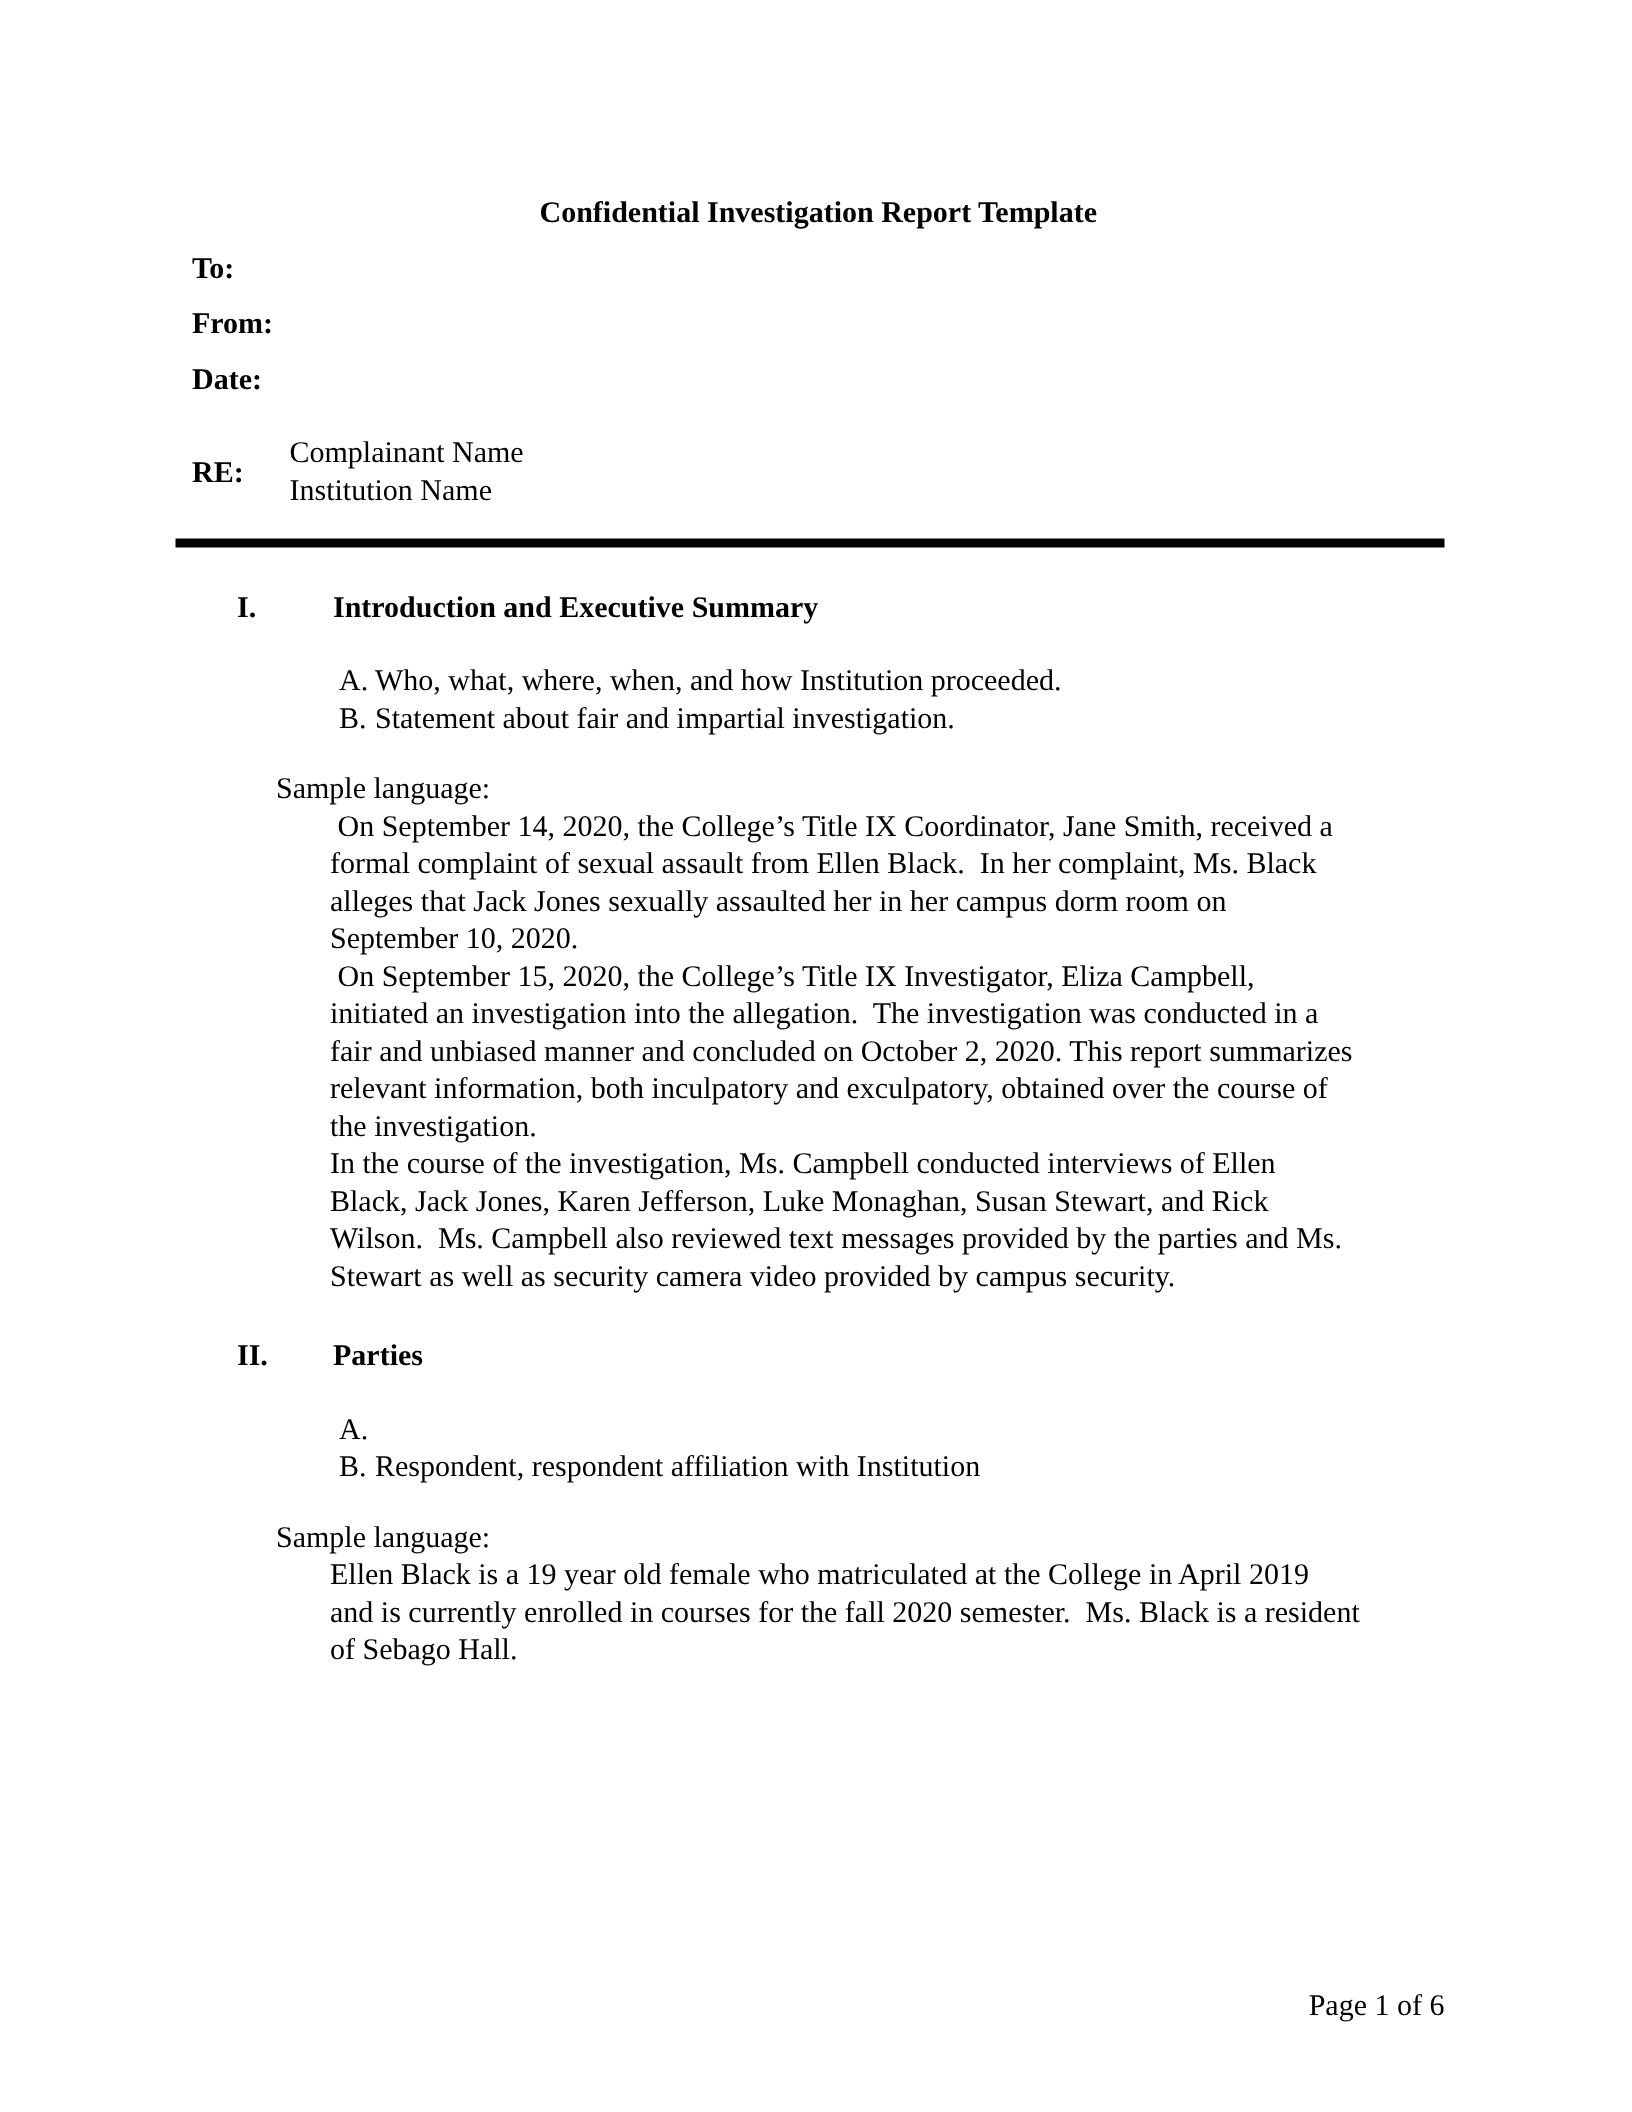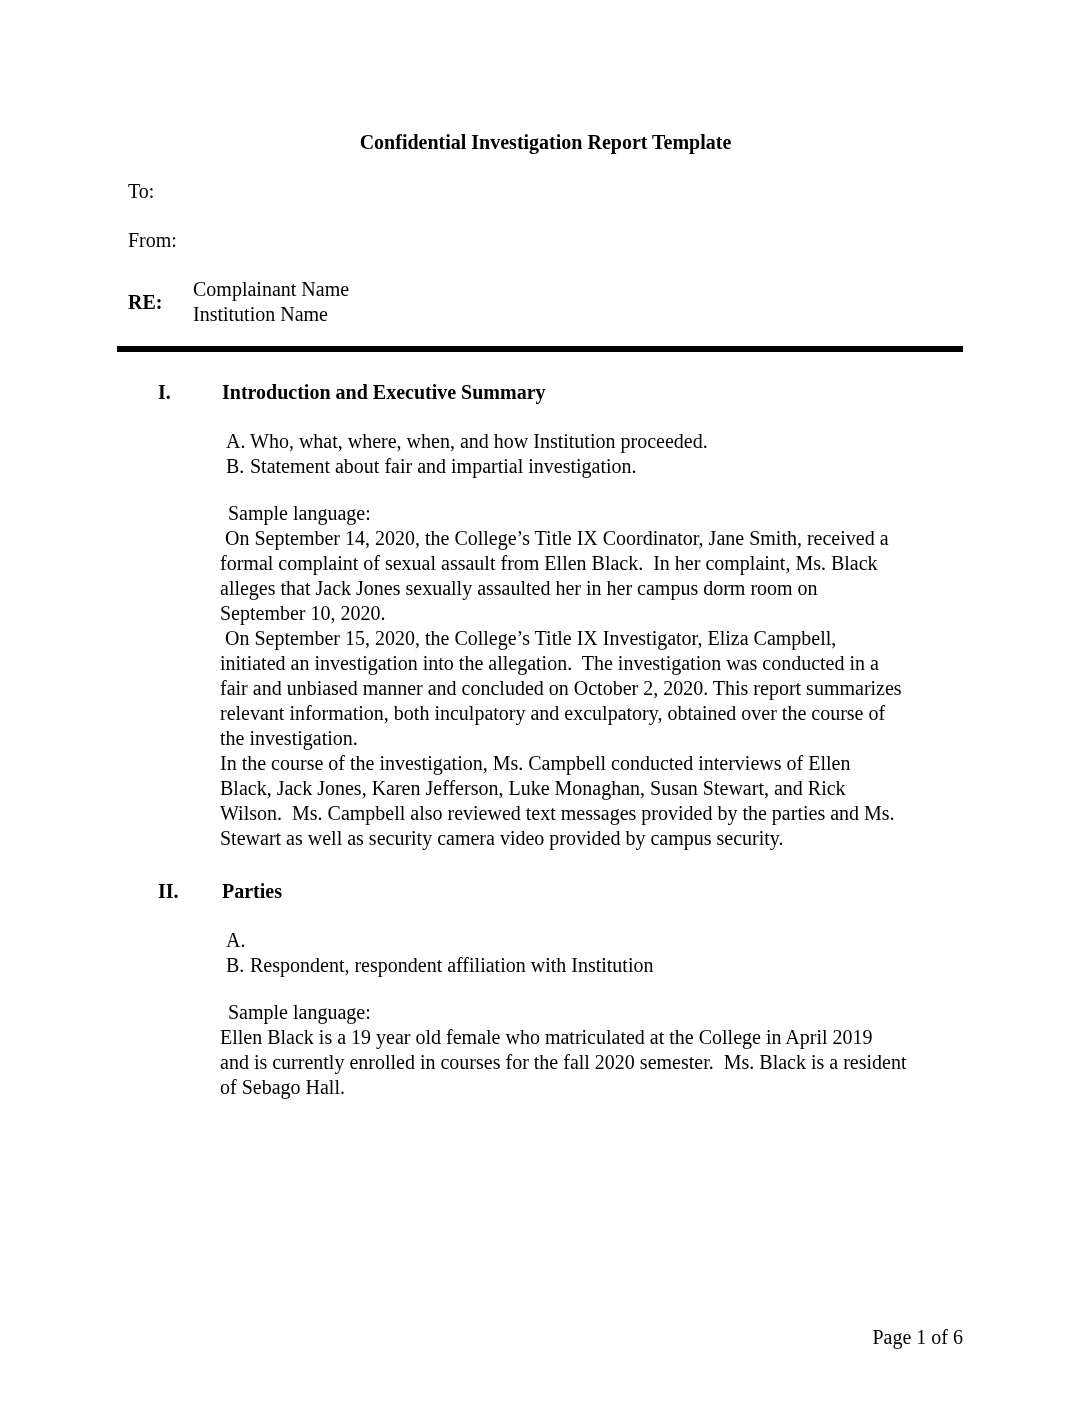--- a/index.html
+++ b/index.html
@@ -19,22 +19,22 @@
     left:128px;
     top:0;
     width:835px;
   }
   .doc-title{
     margin-top:130px;
     text-align:center;
     font-weight:bold;
   }
   .memo-field{
-    margin-top:24px;
-    font-weight:normal;
+    margin-top:12px;
+    font-weight:bold;
   }
   .re-row{
     display:flex;
     margin-top:24px;
     align-items:center;
   }
   .re-label{
     width:65px;
     flex:none;
     font-weight:bold;
@@ -59,21 +59,21 @@
     margin-top:24px;
     margin-left:98px;
   }
   .li{display:flex;}
   .li-marker{
     width:24px;
     flex:none;
   }
   .sample{
     margin-top:22px;
-    margin-left:100px;
+    margin-left:56px;
   }
   .para{
     margin-left:92px;
     white-space:pre;
   }
   .footer{
     position:absolute;
     top:1325px;
     right:125px;
     margin-left:24px;
@@ -82,20 +82,21 @@
 </head>
 <body>
 
 <div class="page">
   <div class="content">
 
     <div class="doc-title">Confidential Investigation Report Template</div>
 
     <div class="memo-field">To:</div>
     <div class="memo-field">From:</div>
+    <div class="memo-field">Date:</div>
 
     <div class="re-row">
       <div class="re-label">RE:</div>
       <div class="re-names">
         <div>Complainant Name</div>
         <div>Institution Name</div>
       </div>
     </div>
 
     <div class="rule"></div>

